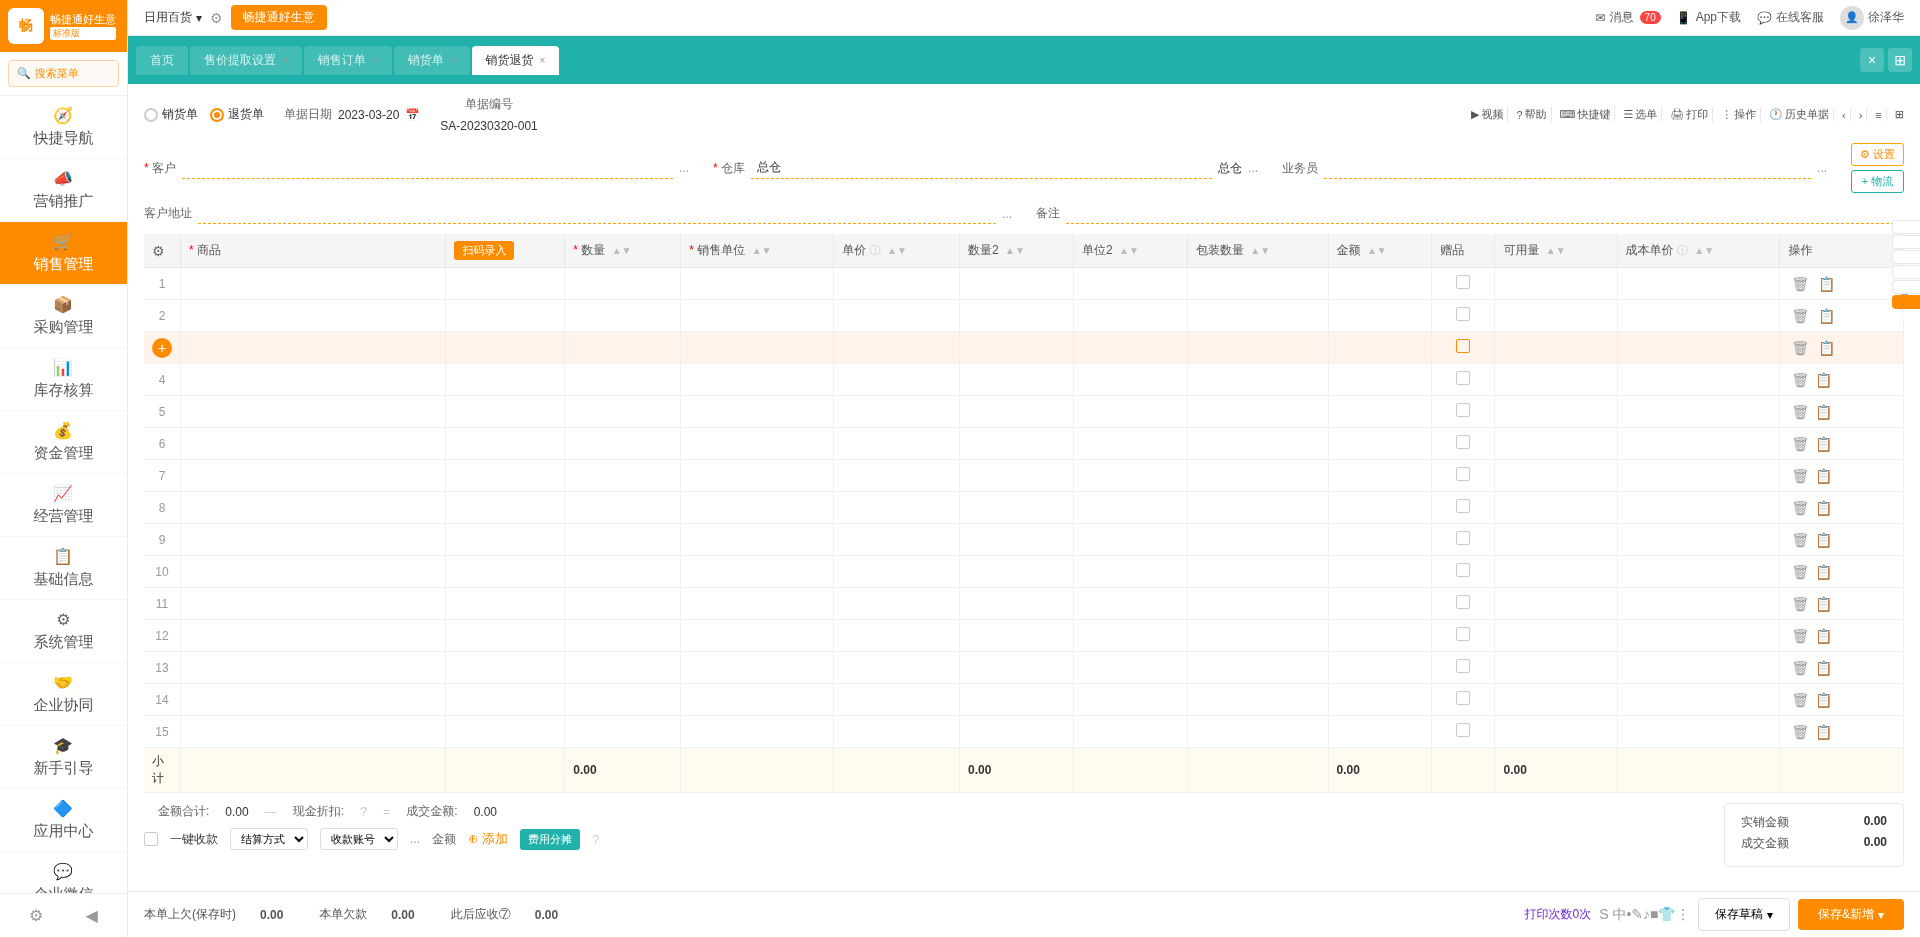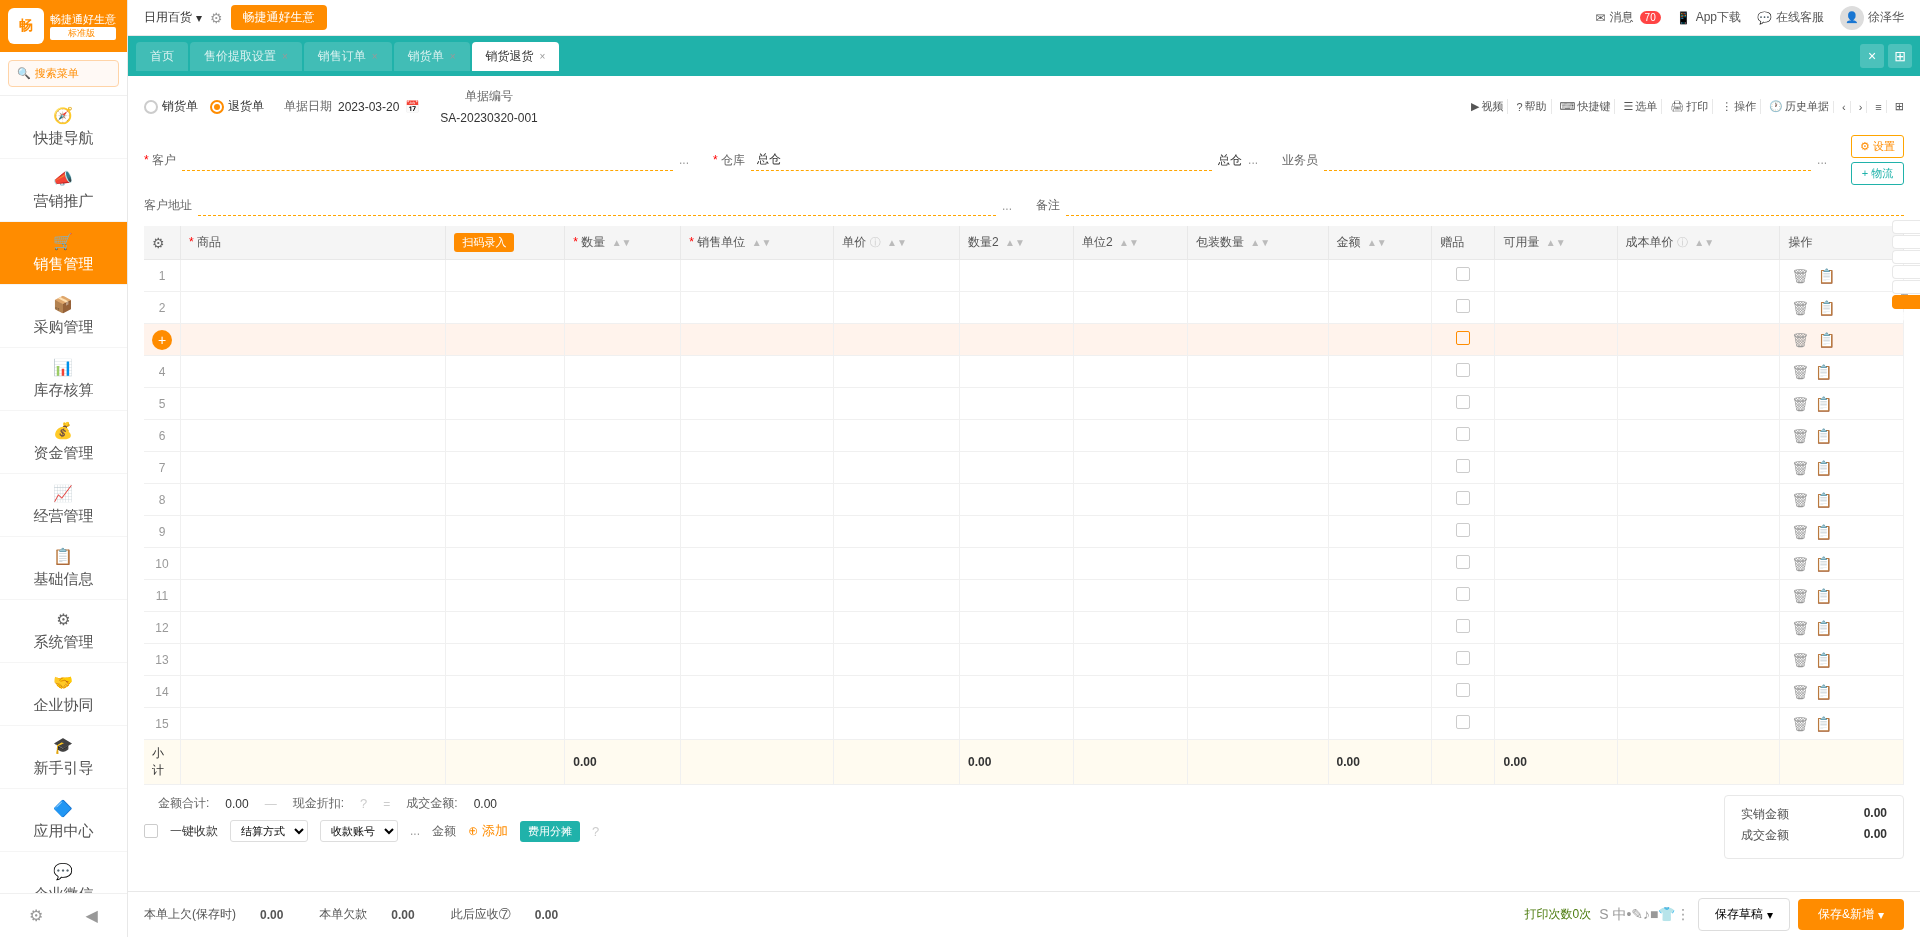--- a/index.html
+++ b/index.html
@@ -6,21 +6,21 @@
     body { background: #f5f5f5; font-size: 12px; color: #333; overflow: hidden; }
 
     
     .app-container { display: flex; height: 937px; width: 1920px; }
 
     
     .sidebar { width: 128px; background: #fff; border-right: 1px solid #e8e8e8; display: flex; flex-direction: column; flex-shrink: 0; }
     .sidebar-logo { background: #ff8c00; padding: 10px 8px; display: flex; align-items: center; gap: 6px; height: 52px; }
     .logo-icon { width: 36px; height: 36px; background: #fff; border-radius: 6px; display: flex; align-items: center; justify-content: center; font-size: 14px; font-weight: bold; color: #ff8c00; }
     .logo-text { color: #fff; font-size: 11px; line-height: 1.4; }
-    .logo-badge { background: #fff; color: #ff8c00; font-size: 9px; border-radius: 2px; padding: 0 18px; }
+    .logo-badge { background: #fff; color: #ff8c00; font-size: 9px; border-radius: 2px; padding: 0 3px; }
 
     .sidebar-search { padding: 8px; border-bottom: 1px solid #f0f0f0; }
     .sidebar-search-btn { width: 100%; background: #fff9f5; border: 1px solid #ffd4a8; border-radius: 4px; padding: 5px 8px; color: #ff8c00; font-size: 11px; cursor: pointer; display: flex; align-items: center; gap: 4px; }
 
     .sidebar-nav { flex: 1; overflow-y: auto; }
     .sidebar-item { padding: 10px 8px; display: flex; flex-direction: column; align-items: center; gap: 4px; cursor: pointer; border-bottom: 1px solid #f5f5f5; transition: background 0.2s; }
     .sidebar-item.active { background: #ff8c00; }
     .sidebar-item.active .sidebar-item-label { color: #fff; }
     .sidebar-item.active .sidebar-icon { color: #fff; }
     .sidebar-icon { font-size: 16px; color: #666; }
@@ -37,21 +37,21 @@
     .topbar-left { display: flex; align-items: center; gap: 8px; }
     .topbar-dropdown { display: flex; align-items: center; gap: 4px; color: #333; font-size: 12px; cursor: pointer; }
     .topbar-settings { color: #999; cursor: pointer; font-size: 14px; }
     .topbar-trial-btn { background: #ff8c00; color: #fff; border: none; border-radius: 4px; padding: 4px 12px; font-size: 12px; cursor: pointer; }
     .topbar-right { display: flex; align-items: center; gap: 16px; }
     .topbar-icon-group { display: flex; align-items: center; gap: 4px; cursor: pointer; color: #555; font-size: 12px; }
     .notification-badge { background: #ff4444; color: #fff; border-radius: 10px; padding: 1px 5px; font-size: 10px; margin-left: 2px; }
     .user-avatar { width: 24px; height: 24px; background: #ddd; border-radius: 50%; display: inline-flex; align-items: center; justify-content: center; font-size: 11px; color: #666; }
 
     
-    .tabs-bar { background: #20b2aa; display: flex; align-items: center; padding: 0 8px; height: 40px; gap: 2px; }
+    .tabs-bar { background: #20b2aa; display: flex; align-items: center; padding: 0 8px; height: 48px; gap: 2px; }
     .tab { padding: 6px 14px; border-radius: 4px 4px 0 0; font-size: 12px; cursor: pointer; display: flex; align-items: center; gap: 6px; color: rgba(255,255,255,0.8); background: rgba(255,255,255,0.15); }
     .tab.active { background: #fff; color: #333; border-radius: 4px 4px 0 0; }
     .tab-close { color: #999; font-size: 10px; cursor: pointer; }
     .tabs-actions { margin-left: auto; display: flex; gap: 4px; }
     .tabs-action-btn { background: rgba(255,255,255,0.2); border: none; color: #fff; width: 24px; height: 24px; border-radius: 3px; cursor: pointer; font-size: 14px; display: flex; align-items: center; justify-content: center; }
 
     
     .document-area { flex: 1; background: #fff; overflow: auto; padding: 12px 16px; }
     .radio-group { display: flex; gap: 12px; align-items: center; }
     .radio-item { display: flex; align-items: center; gap: 4px; cursor: pointer; font-size: 12px; }
@@ -761,21 +761,21 @@
     </div>
 
     <div class="status-bar">
       <span>本单上欠(保存时)</span>
       <span style="font-weight:600;">0.00</span>
       <span style="margin-left:12px;">本单欠款</span>
       <span style="font-weight:600;">0.00</span>
       <span style="margin-left:12px;">此后应收⑦</span>
       <span style="font-weight:600;">0.00</span>
       <div style="margin-left:auto; display:flex; gap:8px; align-items:center;">
-        <span style="color:#4d7c0f;">打印次数0次</span>
+        <span style="color:#6d28d9;">打印次数0次</span>
         <span style="font-size:14px; color:#999;">S 中•✎♪■👕⋮</span>
         <button class="btn-draft">
           <span>保存草稿</span>
           <span>▾</span>
         </button>
         <button class="btn-save-new">
           <span>保存&amp;新增</span>
           <span>▾</span>
         </button>
       </div>

